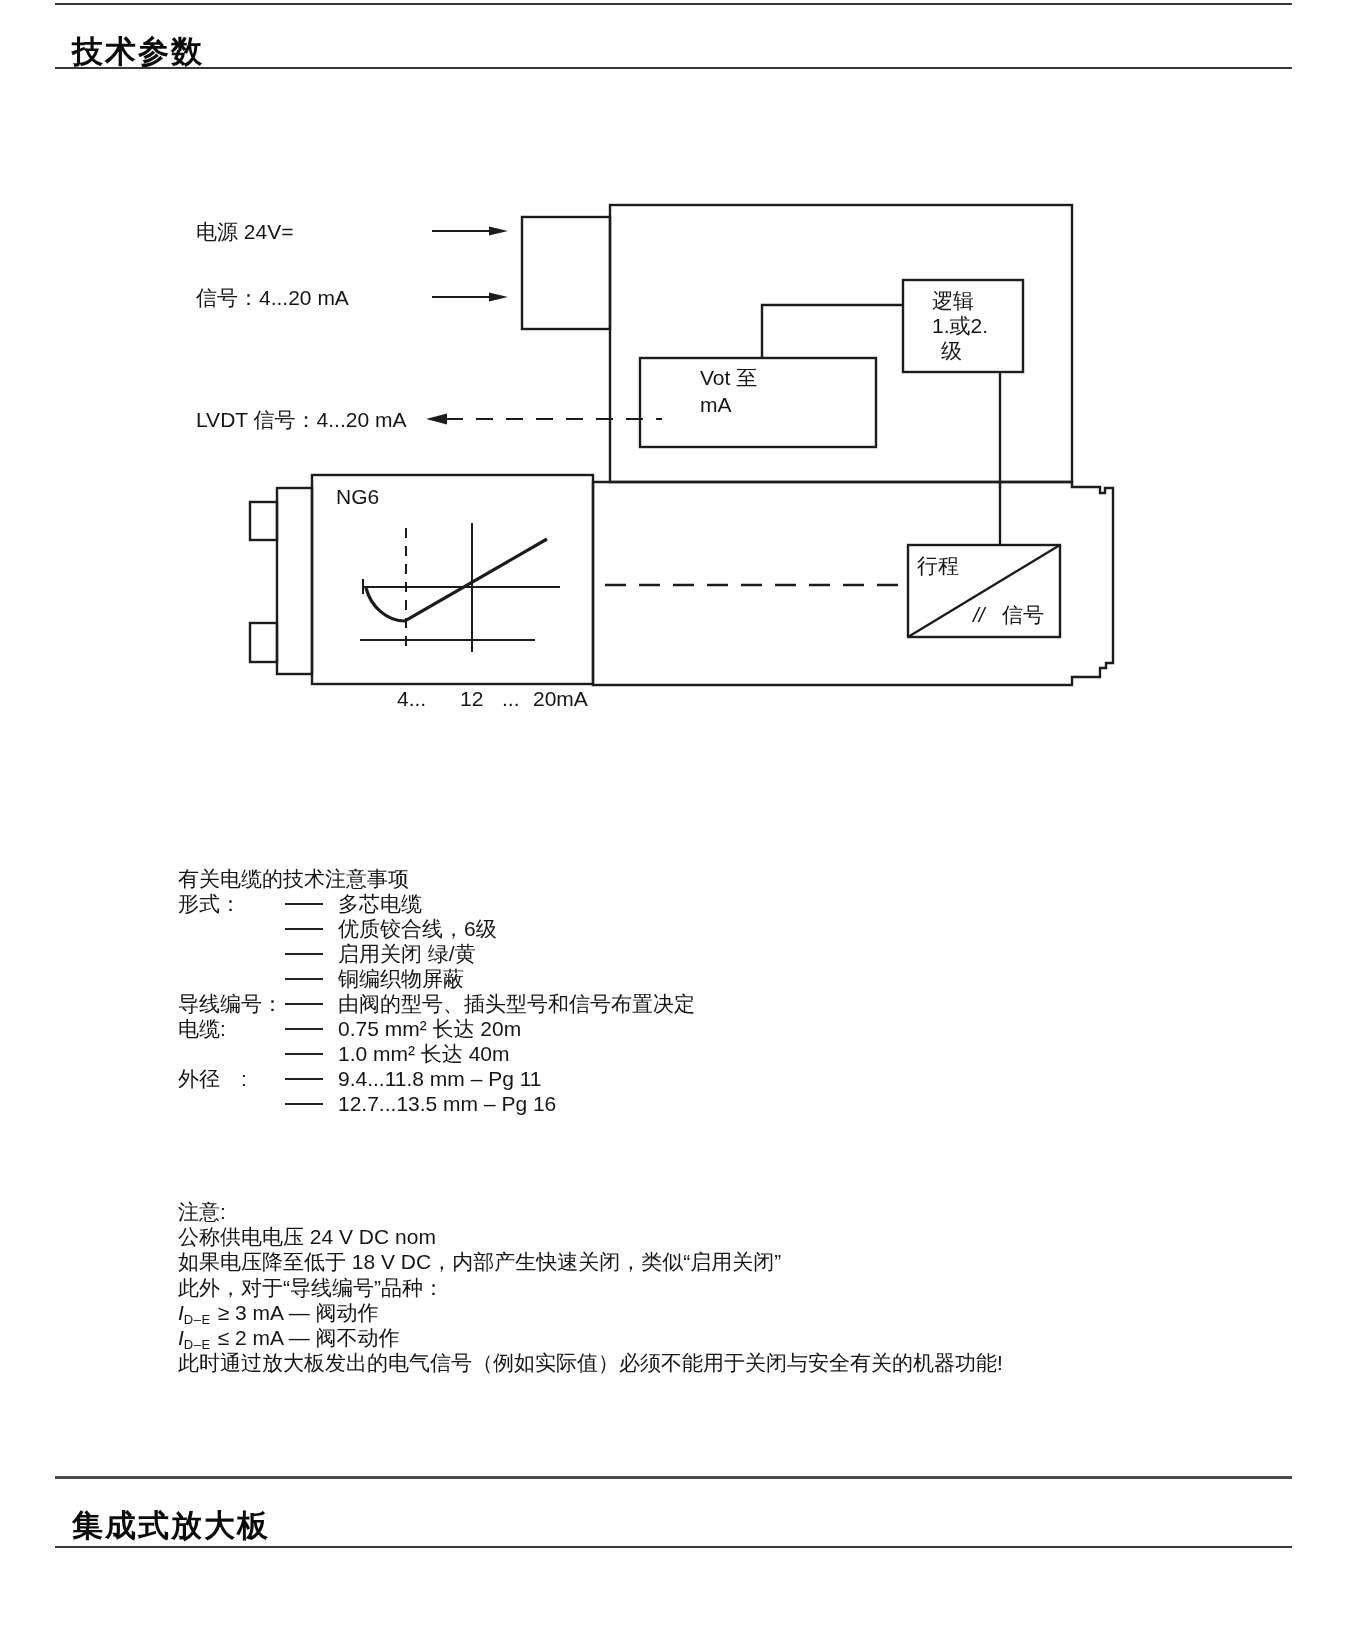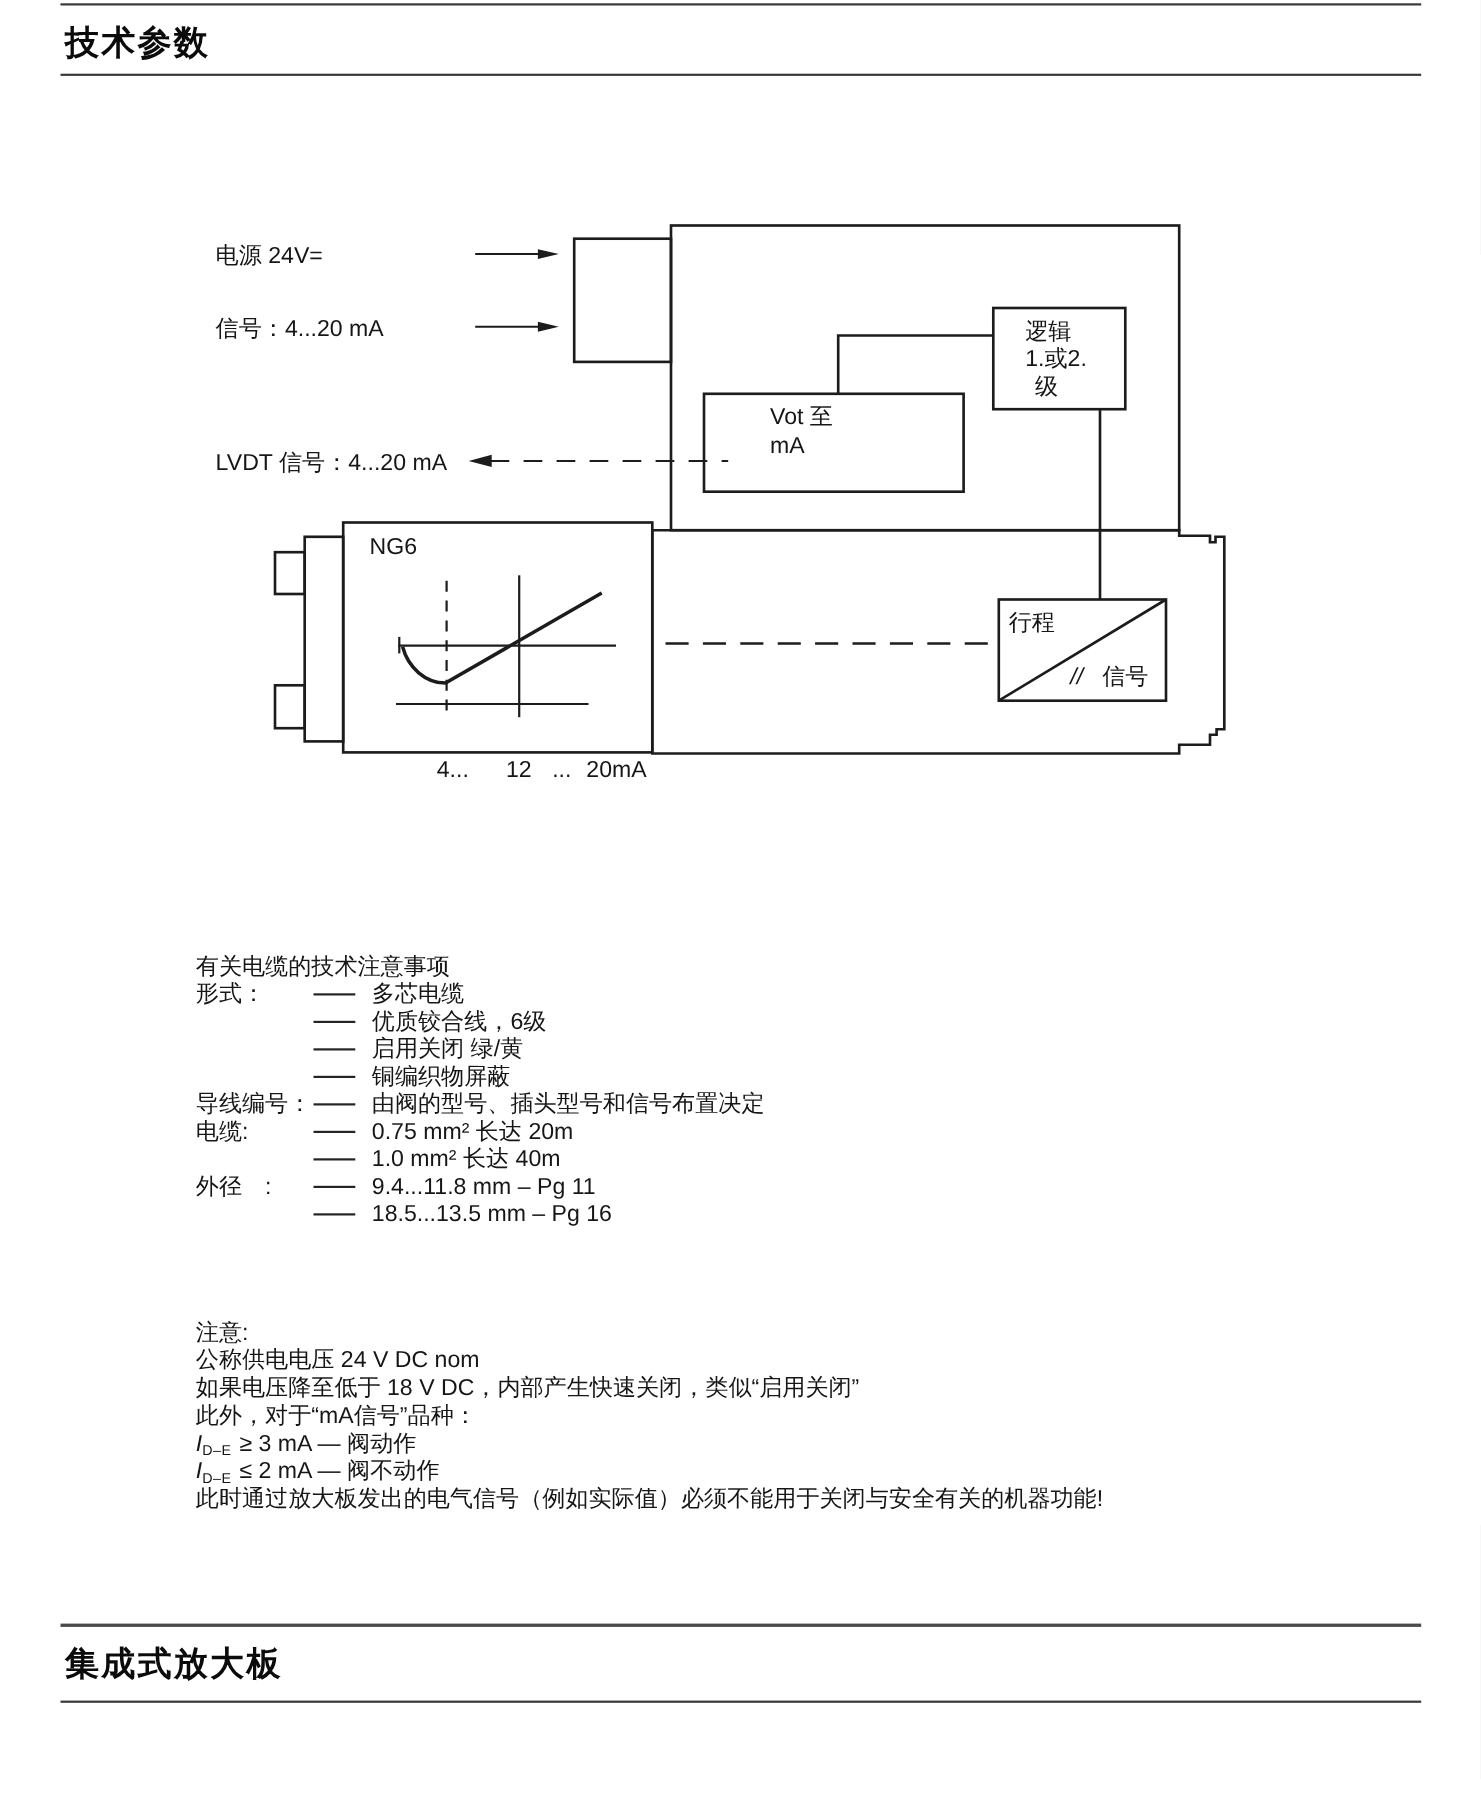--- a/index.html
+++ b/index.html
@@ -8,21 +8,21 @@
     background:#ffffff; overflow:hidden;
     font-family:"Liberation Sans","DejaVu Sans",sans-serif;
     color:#161616;
   }
   .rule { position:absolute; left:55px; width:1237px; background:#383838; }
   .rule.r1 { top:3px;    height:2px; }
   .rule.r2 { top:67px;   height:2px; }
   .rule.r3 { top:1476px; height:3px; background:#4a4a4a; }
   .rule.r4 { top:1546px; height:2px; }
   .sec-title {
-    position:absolute; left:55px; margin:4px;
+    position:absolute; left:55px; margin:17px;
     font-size:31px; font-weight:bold; letter-spacing:2px; color:#0b0b0b;
     white-space:nowrap;
   }
   .sec-title.top { top:14px; }
   .sec-title.bottom { top:1488px; }
 
   .diagram { position:absolute; left:0; top:0; width:1346px; height:730px; }
   .diagram text { font-size:21px; fill:#161616; stroke:none; }
   .diagram text.small { font-size:21px; }
 
@@ -145,29 +145,29 @@
       <span class="val">1.0 mm² 长达 40m</span>
     </div>
     <div class="row">
       <span class="lbl">外径　:</span>
       <span class="dashline"></span>
       <span class="val">9.4...11.8 mm – Pg 11</span>
     </div>
     <div class="row">
       <span class="lbl"></span>
       <span class="dashline"></span>
-      <span class="val">18.5...13.5 mm – Pg 16</span>
+      <span class="val">12.7...13.5 mm – Pg 16</span>
     </div>
   </div>
 
   <div class="notes">
     <div>注意:</div>
     <div>公称供电电压 24 V DC nom</div>
     <div>如果电压降至低于 18 V DC，内部产生快速关闭，类似“启用关闭”</div>
-    <div>此外，对于“mA信号”品种：</div>
+    <div>此外，对于“导线编号”品种：</div>
     <div class="iline"><i>I</i><sub>D–E</sub><span class="rest">≥ 3 mA — 阀动作</span></div>
     <div class="iline"><i>I</i><sub>D–E</sub><span class="rest">≤ 2 mA — 阀不动作</span></div>
     <div>此时通过放大板发出的电气信号（例如实际值）必须不能用于关闭与安全有关的机器功能!</div>
   </div>
 
   <div class="rule r3"></div>
   <h1 class="sec-title bottom">集成式放大板</h1>
   <div class="rule r4"></div>
 
 </div>

